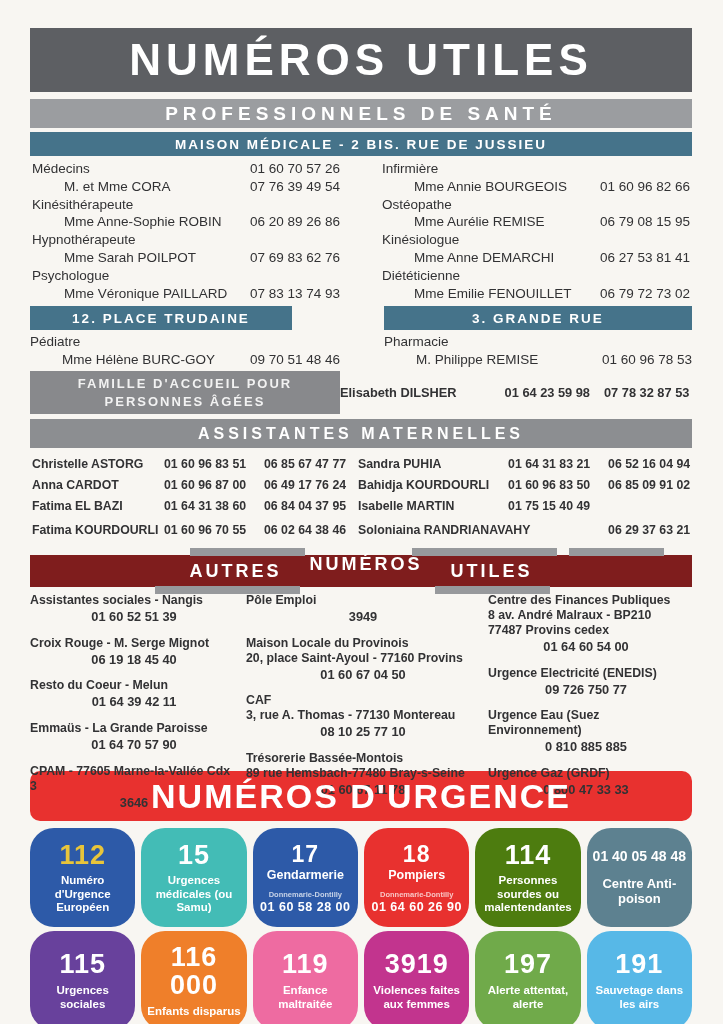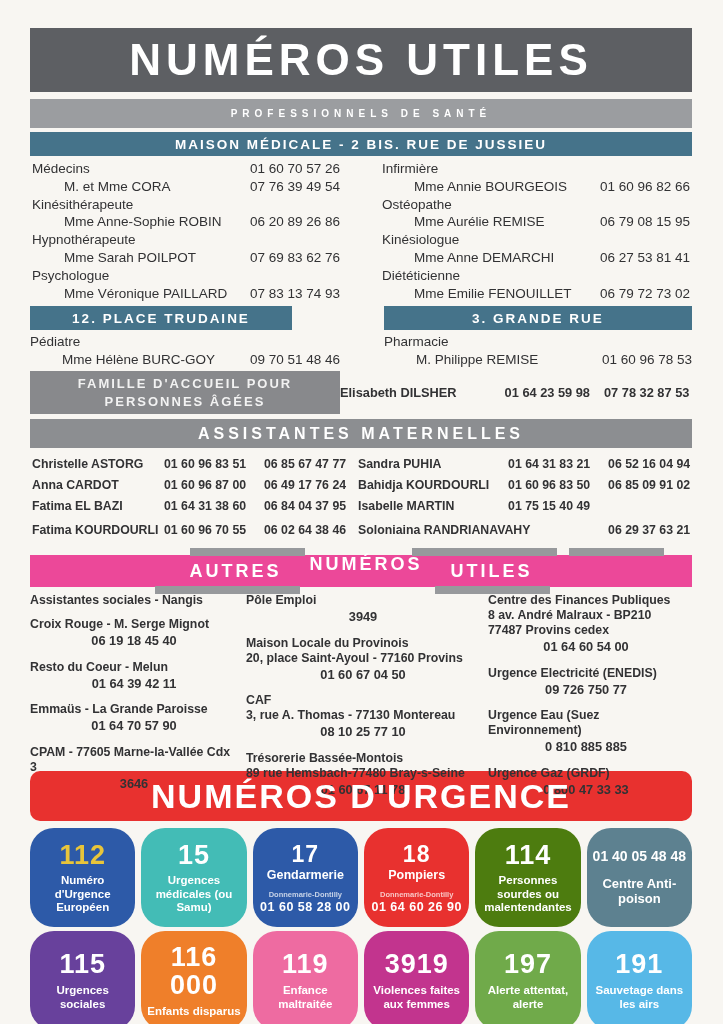--- a/index.html
+++ b/index.html
@@ -8,21 +8,21 @@
     position:relative; width:723px; height:1024px; overflow:hidden;
     font-family:"Liberation Sans","DejaVu Sans",sans-serif;
     color:#323234; margin:0 auto;
   }
   .content { margin:0 31px 0 30px; }
 
   
   .bar { color:#fff; display:flex; align-items:center; justify-content:center;
          font-weight:700; text-transform:uppercase; }
   .title-bar { margin-top:28px; height:64px; font-size:44px; letter-spacing:5px; font-weight:800; }
-  .bar-sante { margin-top:7px; height:29px; font-size:10px; letter-spacing:5px; }
+  .bar-sante { margin-top:7px; height:29px; font-size:19px; letter-spacing:5px; }
   .bar-blue  { height:24px; font-size:13.5px; letter-spacing:2px; }
   .bar-maison { margin-top:4px; }
   .bar-assist { margin-top:5px; height:29px; font-size:16px; letter-spacing:4px; }
 
   
   .prof { margin-top:2px; display:flex; gap:42px; padding:2px 2px 0 2px; }
   .prof-col { flex:1; }
   .pline { display:flex; justify-content:space-between; line-height:17.8px;
            font-size:13.5px; font-weight:500; white-space:nowrap; }
   .pline.iname { padding-left:32px; }
@@ -268,35 +268,36 @@
             <span class="c3"></span>
           </div>
         <div class="arow gap">
             <span>Soloniaina RANDRIANAVAHY</span>
             <span></span>
             <span class="c3">06 29 37 63 21</span>
           </div>
       </div>
     </div>
 
-    <div class="autres-banner" style="background-color: #ec4899;">
+    <div class="autres-banner" style="background-color: #7f1d1d;">
       <div class="tab tab-t1" style="background-color: rgb(151, 153, 156);"></div>
       <div class="tab tab-t2" style="background-color: rgb(151, 153, 156);"></div>
       <div class="tab tab-t3" style="background-color: rgb(151, 153, 156);"></div>
       <div class="tab tab-b1" style="background-color: rgb(151, 153, 156);"></div>
       <div class="tab tab-b2" style="background-color: rgb(151, 153, 156);"></div>
       <span class="w w1">AUTRES</span>
       <span class="w w2">NUMÉROS</span>
       <span class="w w3">UTILES</span>
     </div>
 
     <div class="autres-cols">
       <div class="acol acol-1">
         <div class="aitem">
             <div class="an">Assistantes sociales - Nangis</div>
+            <div class="ap">01 60 52 51 39</div>
           </div>
         <div class="aitem">
             <div class="an">Croix Rouge - M. Serge Mignot</div>
             <div class="ap">06 19 18 45 40</div>
           </div>
         <div class="aitem">
             <div class="an">Resto du Coeur - Melun</div>
             <div class="ap">01 64 39 42 11</div>
           </div>
         <div class="aitem">

